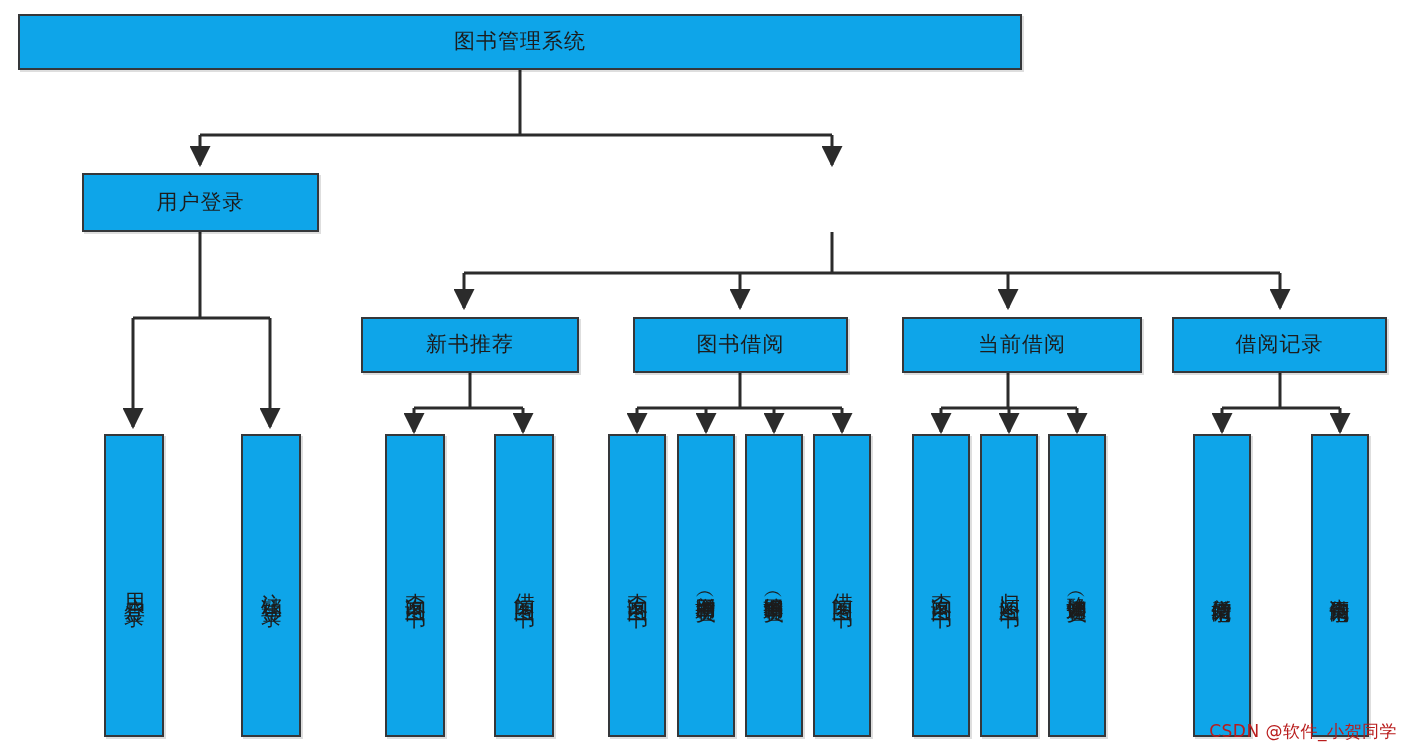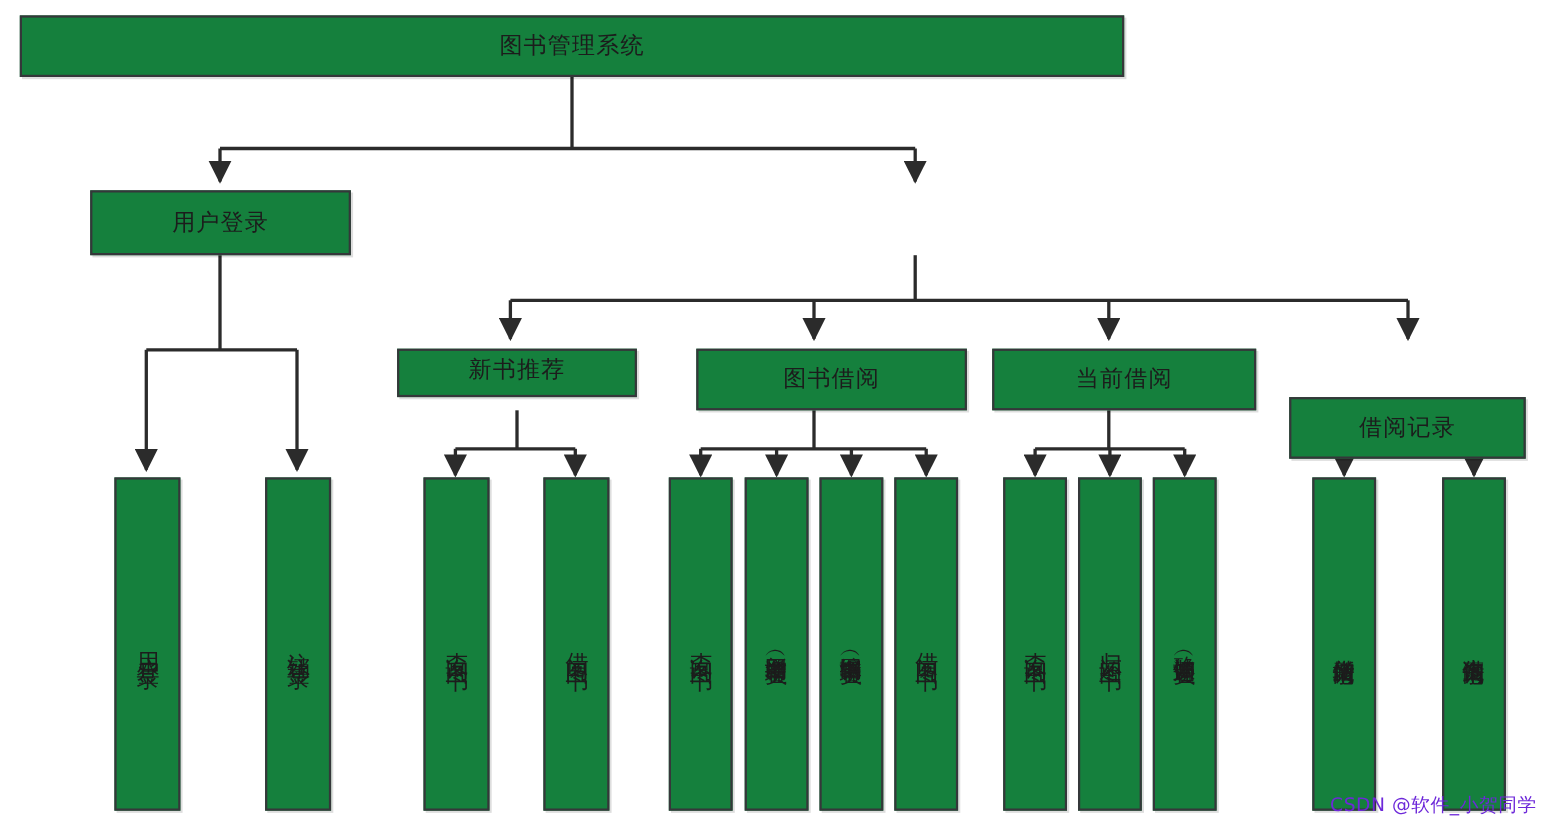--- a/index.html
+++ b/index.html
@@ -17,21 +17,21 @@
   #chart-root {
     position: absolute;
     left: 0;
     top: 0;
     width: 1405px;
     height: 747px;
   }
   .node-box {
     position: absolute;
     box-sizing: border-box;
-    background: #15803d;
+    background: #0ea5e9;
     border: 2px solid #35373a;
     box-shadow: 2px 2px 0 rgba(0,0,0,0.13);
     display: flex;
     align-items: center;
     justify-content: center;
   }
   .node-label-h {
     font-size: 21px;
     color: #1c1c1c;
     line-height: 1.1;
@@ -63,21 +63,21 @@
     top: 0;
     width: 1405px;
     height: 747px;
     pointer-events: none;
   }
   .watermark {
     position: absolute;
     right: 8px;
     bottom: 4px;
     font-size: 17px;
-    color: #6d28d9;
+    color: #b91c1c;
     letter-spacing: 0.5px;
     white-space: nowrap;
     user-select: none;
   }
 </style>
 </head>
 <body>
 
 <div id="chart-root">
 
@@ -133,33 +133,33 @@
 
   <div class="node-box" style="left:18px; top:14px; width:1004px; height:56px;">
     <span class="node-label-h">图书管理系统</span>
   </div>
 
   <div class="node-box" style="left:82px; top:173px; width:237px; height:59px;">
     <span class="node-label-h">用户登录</span>
   </div>
 
 
-  <div class="node-box" style="left:361px; top:317px; width:218px; height:44px;font-family:Liberation Mono, monospace;">
+  <div class="node-box" style="left:361px; top:317px; width:218px; height:56px;">
     <span class="node-label-h">新书推荐</span>
   </div>
 
-  <div class="node-box" style="left:633px; top:317px; width:246px; height:56px;">
+  <div class="node-box" style="left:633px; top:317px; width:215px; height:56px;">
     <span class="node-label-h">图书借阅</span>
   </div>
 
   <div class="node-box" style="left:902px; top:317px; width:240px; height:56px;">
     <span class="node-label-h">当前借阅</span>
   </div>
 
-  <div class="node-box" style="left:1172px; top:317px; width:215px; height:56px;margin-top:44px;">
+  <div class="node-box" style="left:1172px; top:317px; width:215px; height:56px;">
     <span class="node-label-h">借阅记录</span>
   </div>
 
   <div class="node-box vert" style="left:104px; top:434px; width:60px; height:303px;">
     <span class="node-label-v">用户登录</span>
   </div>
 
   <div class="node-box vert" style="left:241px; top:434px; width:60px; height:303px;">
     <span class="node-label-v">注销登录</span>
   </div>

